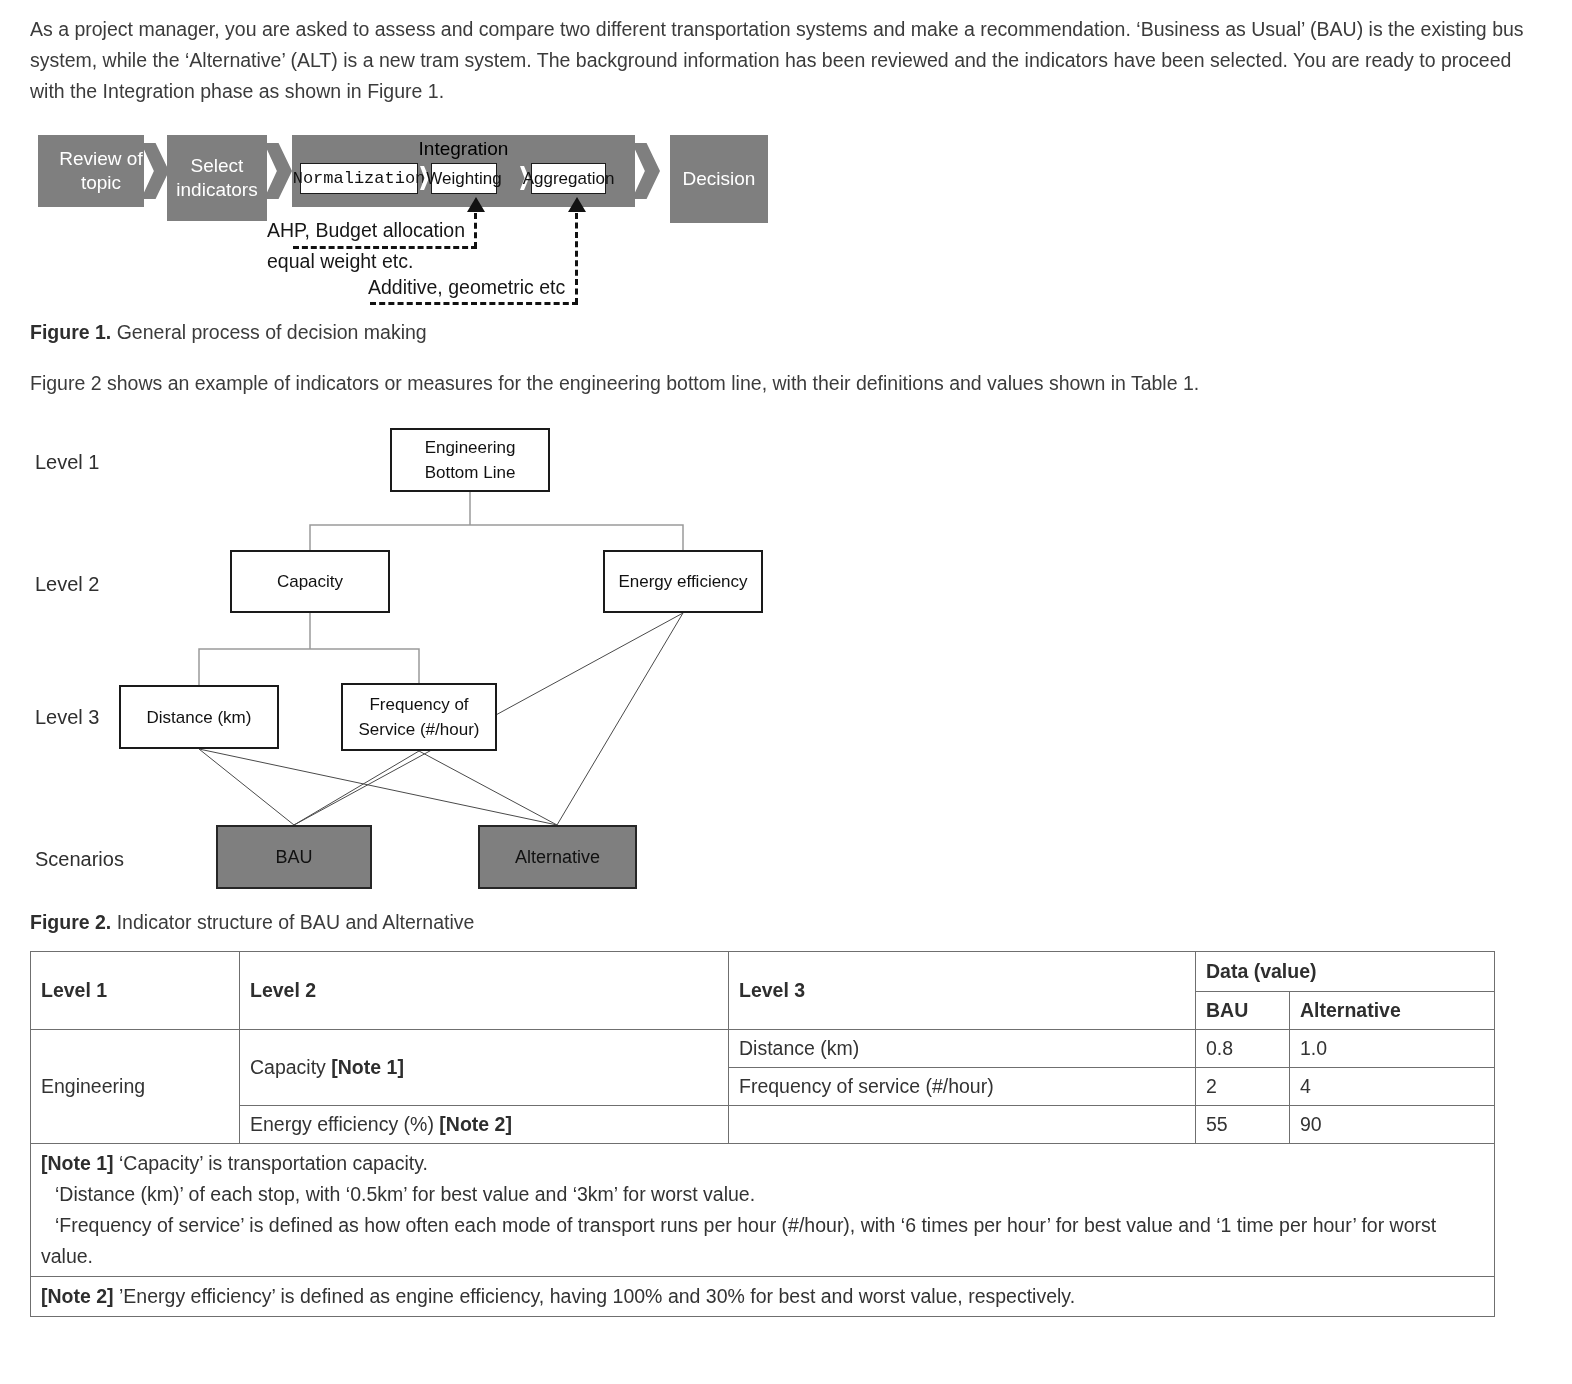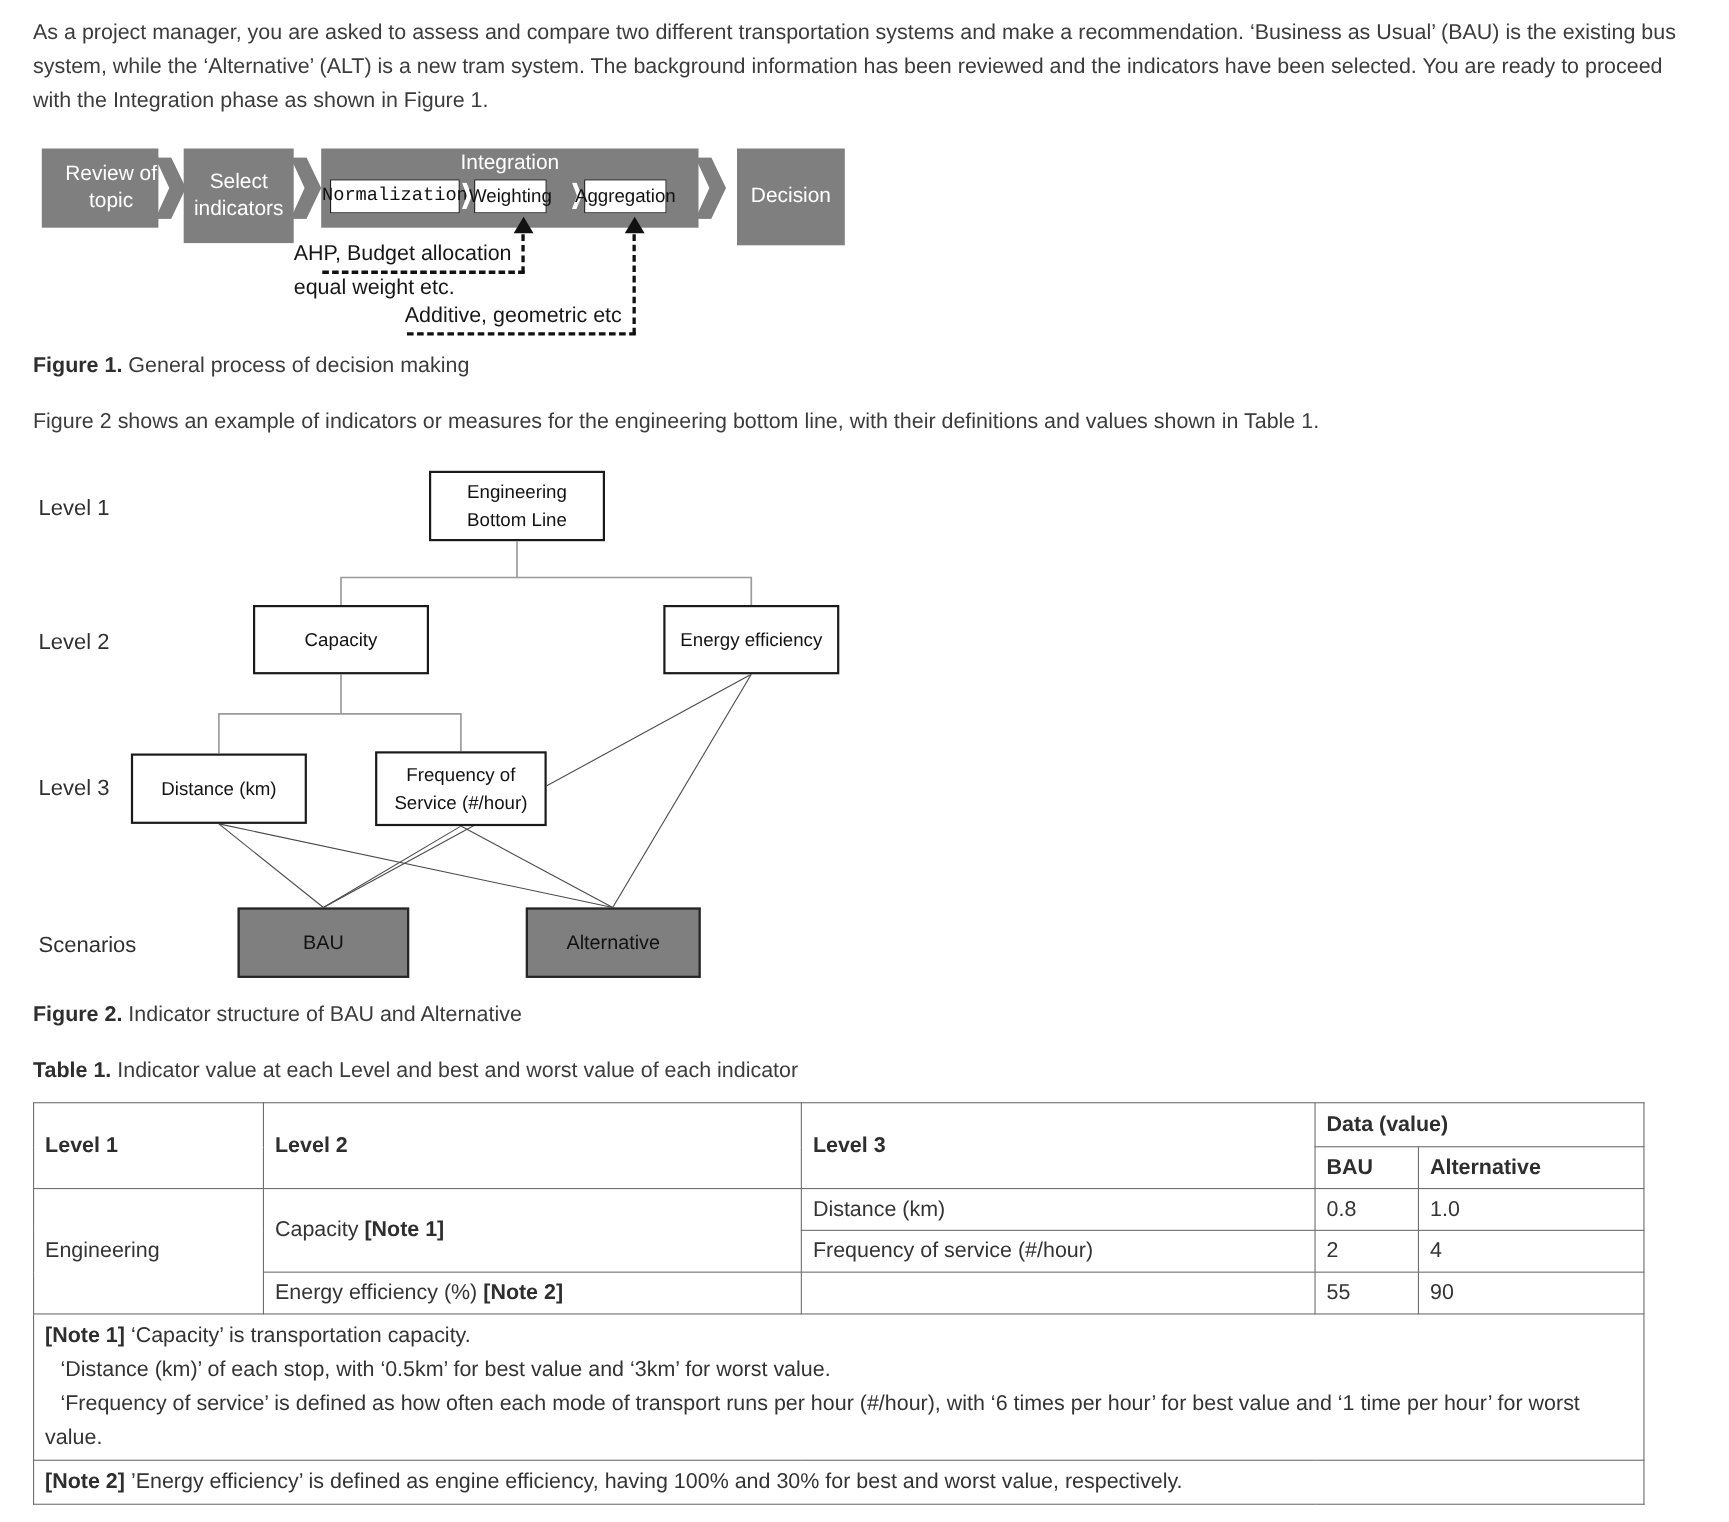--- a/index.html
+++ b/index.html
@@ -9,21 +9,21 @@
 
   p.body-text { line-height:31px; width:1520px; }
 
   
   .fig1 { position:relative; height:180px; margin-top:26px; }
   .gbox { position:absolute; background:#7f7f7f; color:#ffffff; display:flex; align-items:center;
           justify-content:center; text-align:center; font-size:19px; line-height:24px; }
   .chev { position:absolute; width:28px; height:56px; background:#7f7f7f;
           clip-path:polygon(0 0, 52% 0, 100% 50%, 52% 100%, 0 100%, 46% 50%); }
   .integration { position:absolute; background:#7f7f7f; }
-  .int-title { position:absolute; top:3px; left:0; right:0; text-align:center; color:#ffffff; font-size:19px; }
+  .int-title { position:absolute; top:3px; left:0; right:0; text-align:center; color:#000000; font-size:19px; }
   .wbox { position:absolute; top:28px; height:31px; background:#ffffff; border:1px solid #1c1c1c;
           color:#111; font-size:17px; display:flex; align-items:center; justify-content:center; }
   .schev { position:absolute; top:31px; width:9px; height:24px; background:#ffffff;
            clip-path:polygon(0 0, 45% 0, 100% 50%, 45% 100%, 0 100%, 50% 50%); }
   .ah-up { position:absolute; width:0; height:0; border-left:9px solid transparent;
            border-right:9px solid transparent; border-bottom:15px solid #111; }
   .vdash { position:absolute; width:0; border-left:3px dashed #111; }
   .hdash { position:absolute; height:0; border-top:3px dashed #111; }
   .ann { position:absolute; color:#161616; font-size:19.5px; white-space:nowrap; }
 
@@ -116,21 +116,20 @@
     <div class="node" style="left:200px; top:123px; width:160px; height:63px;">Capacity</div>
     <div class="node" style="left:573px; top:123px; width:160px; height:63px;">Energy efficiency</div>
     <div class="node" style="left:89px;  top:258px; width:160px; height:64px;">Distance (km)</div>
     <div class="node" style="left:311px; top:256px; width:156px; height:68px;">Frequency of Service (#/hour)</div>
     <div class="scen" style="left:186px; top:398px; width:156px; height:64px;">BAU</div>
     <div class="scen" style="left:448px; top:398px; width:159px; height:64px;">Alternative</div>
   </div>
 
   <p class="caption" style="margin-top:16px;"><b>Figure 2.</b><span> Indicator structure of BAU and Alternative</span></p>
 
-  <p class="caption tbl-caption"><b>Table 1.</b><span> Indicator value at each Level and best and worst value of each indicator</span></p>
 
   <table>
     <colgroup>
       <col style="width:209px;">
         <col style="width:489px;">
         <col style="width:467px;">
       <col style="width:94px;">
         <col style="width:205px;">
     </colgroup>
     <tbody>

